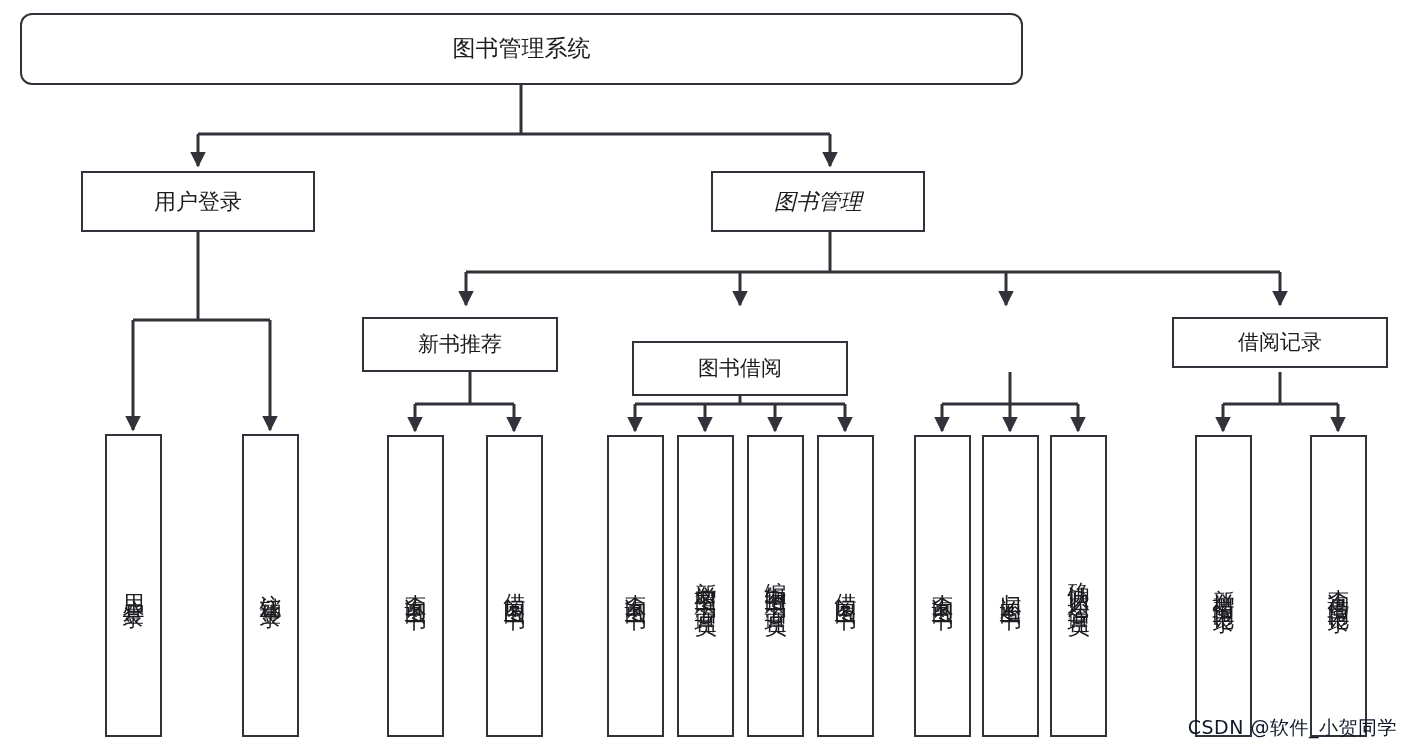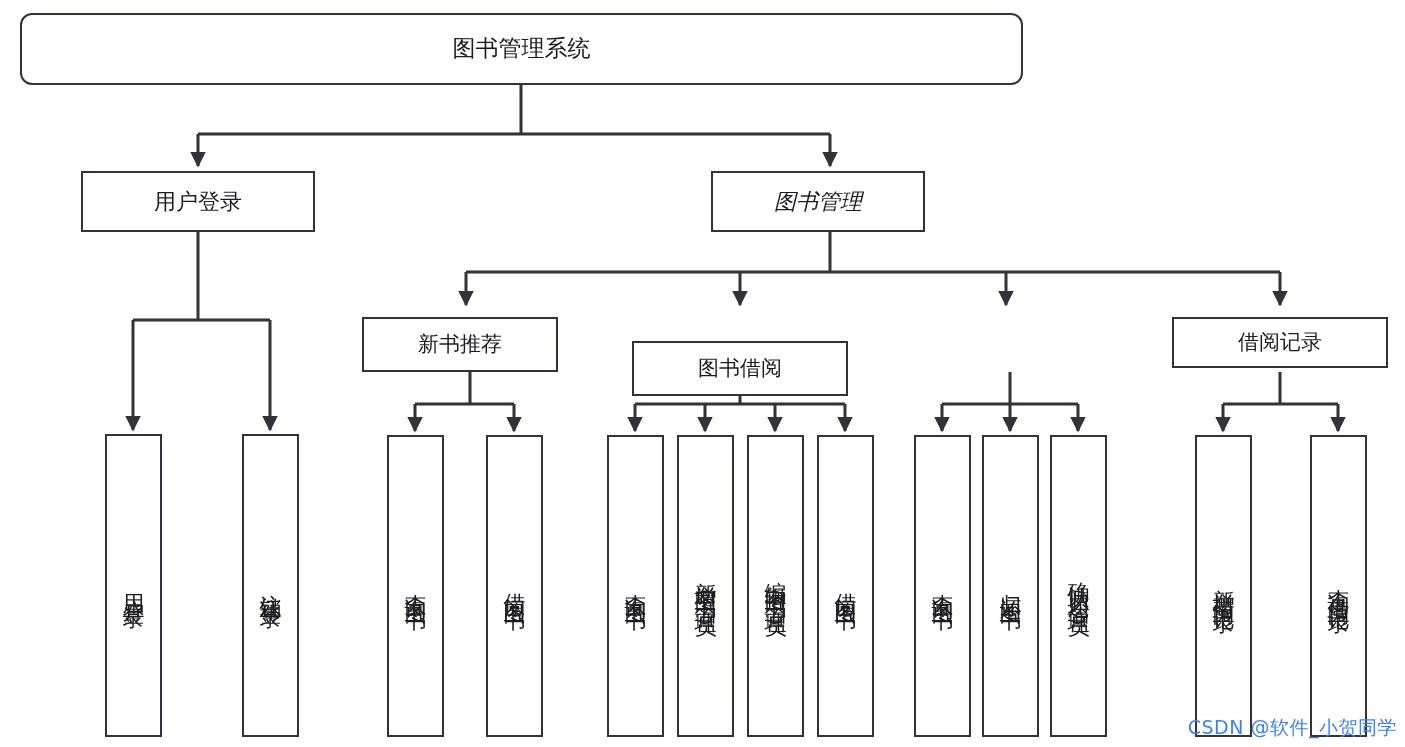--- a/index.html
+++ b/index.html
@@ -56,21 +56,21 @@
     font-size: 22px;
     letter-spacing: 5px;
     line-height: 1.0;
     white-space: nowrap;
   }
   #watermark {
     position: absolute;
     right: 8px;
     bottom: 6px;
     font-size: 19px;
-    color: #3b82f6;
+    color: #0f172a;
     letter-spacing: 0.5px;
     white-space: nowrap;
     user-select: none;
   }
 </style>
 </head>
 <body>
 
 <div id="canvas">
 

